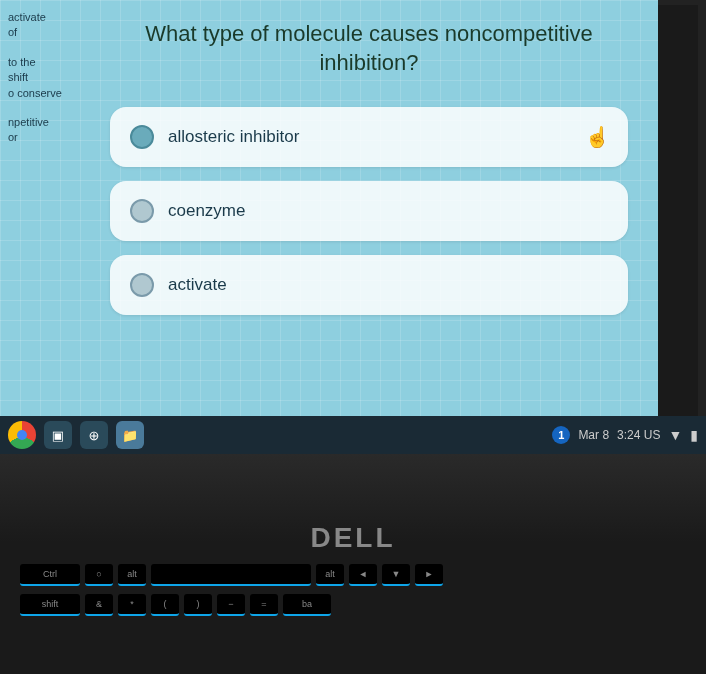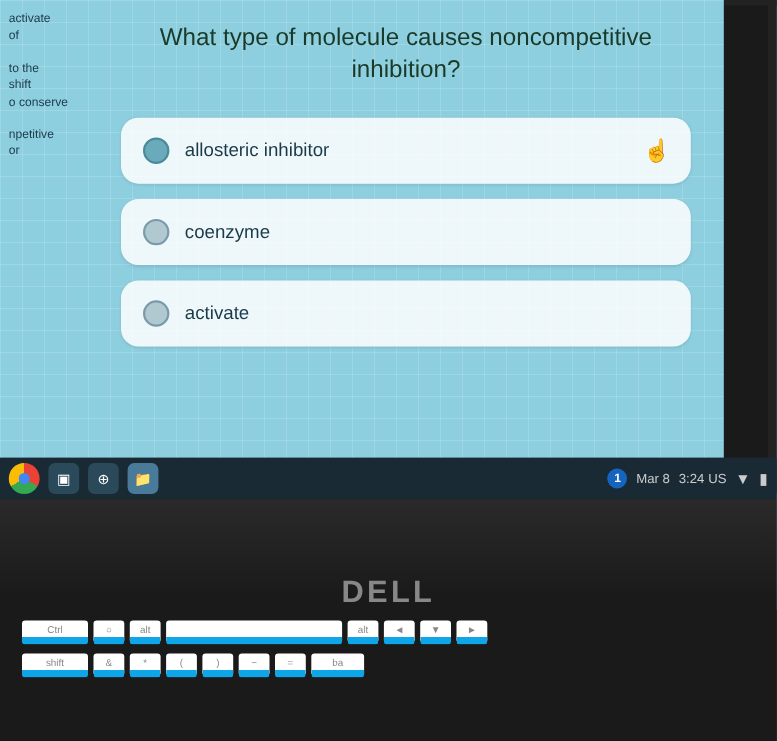--- a/index.html
+++ b/index.html
@@ -242,23 +242,23 @@
 
     .key-row {
       display: flex;
       gap: 5px;
       align-items: center;
     }
 
     .key {
       min-width: 28px;
       height: 22px;
-      background: #ffffff;
+      background: #000000;
       border-radius: 3px;
-      border-bottom: 7px solid #0ea5e9;
+      border-bottom: 2px solid #0ea5e9;
       color: #888;
       font-size: 9px;
       display: flex;
       align-items: center;
       justify-content: center;
     }
 
     .key.wide { min-width: 48px; }
     .key.wider { min-width: 60px; }
 

